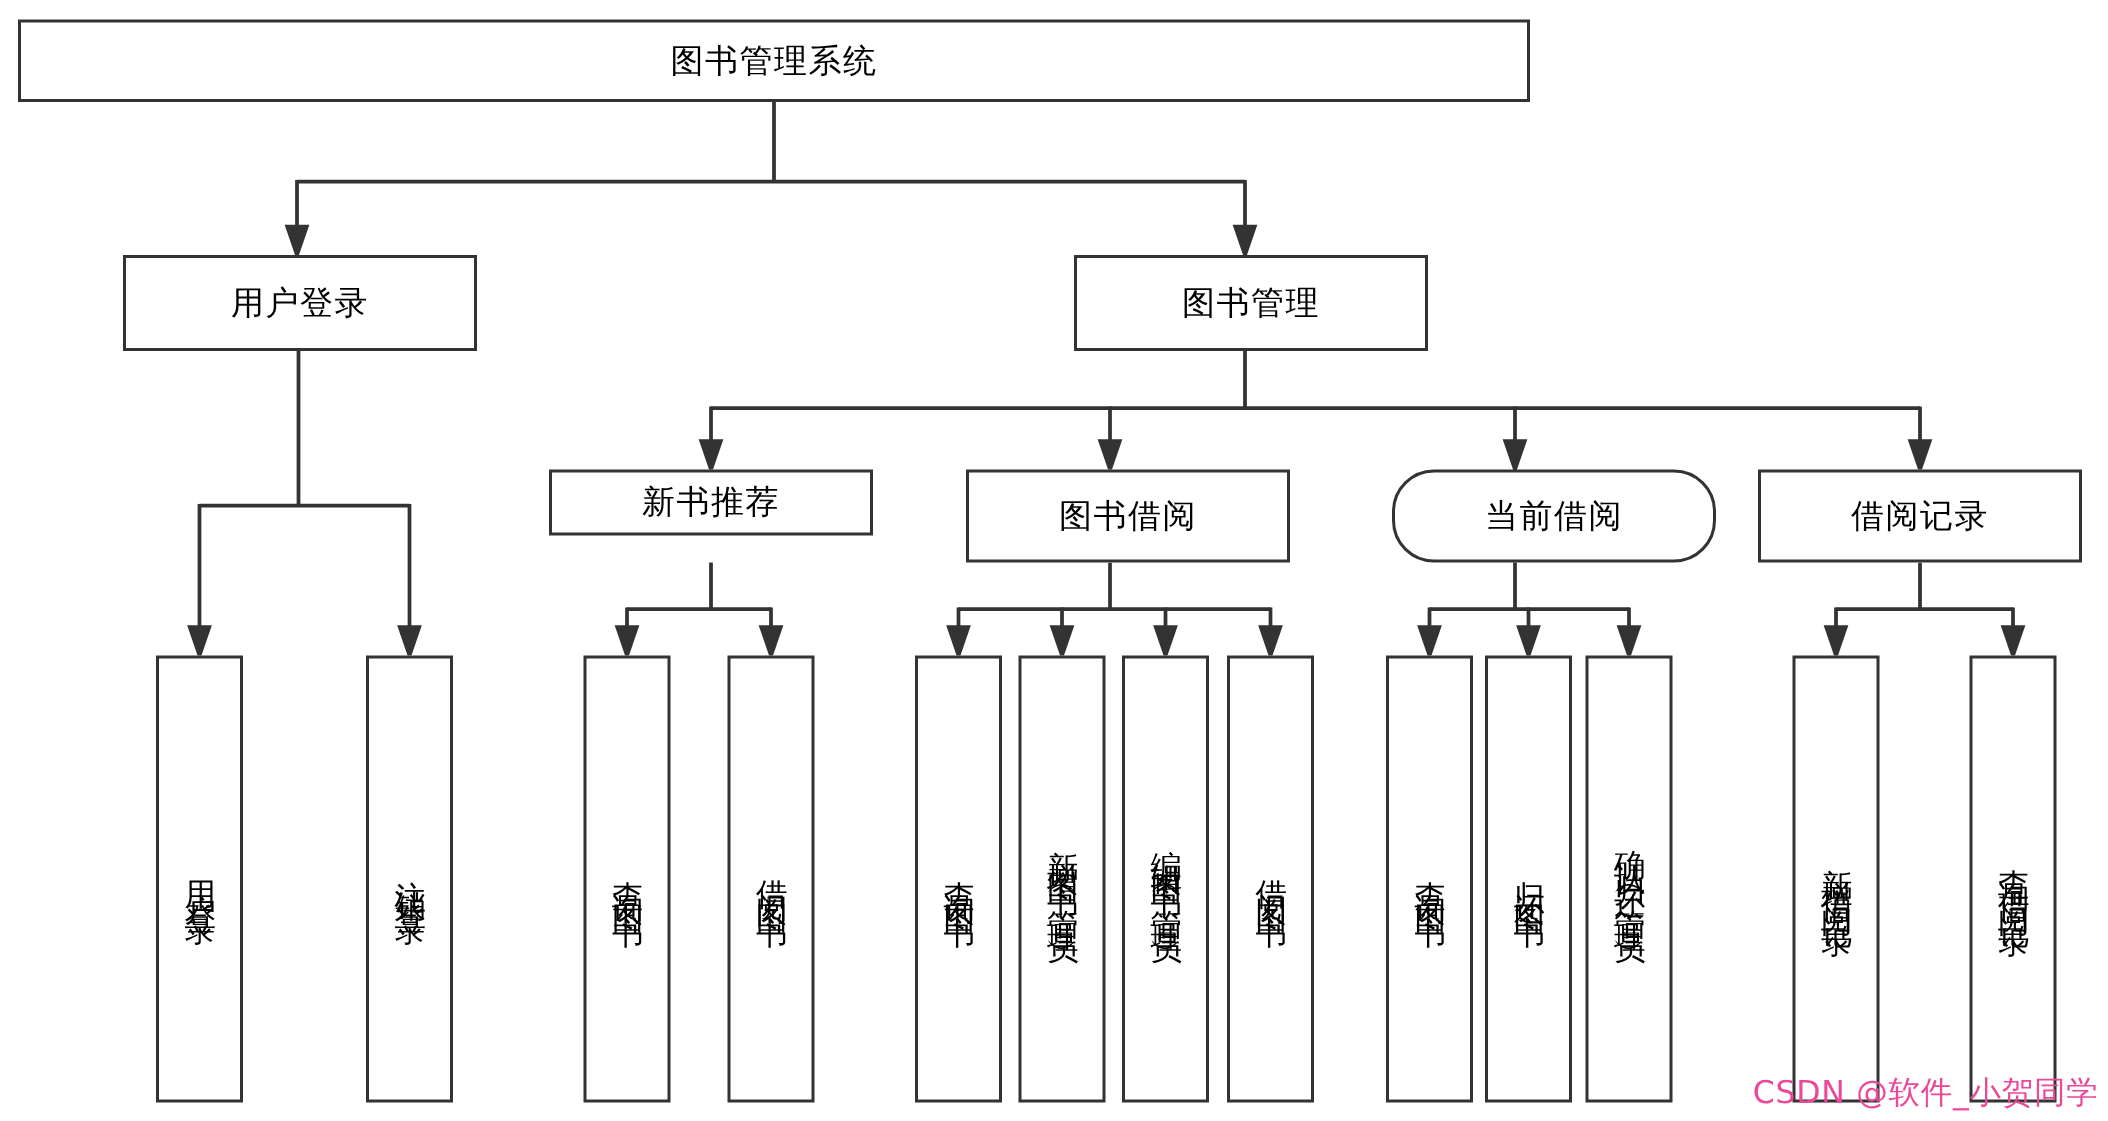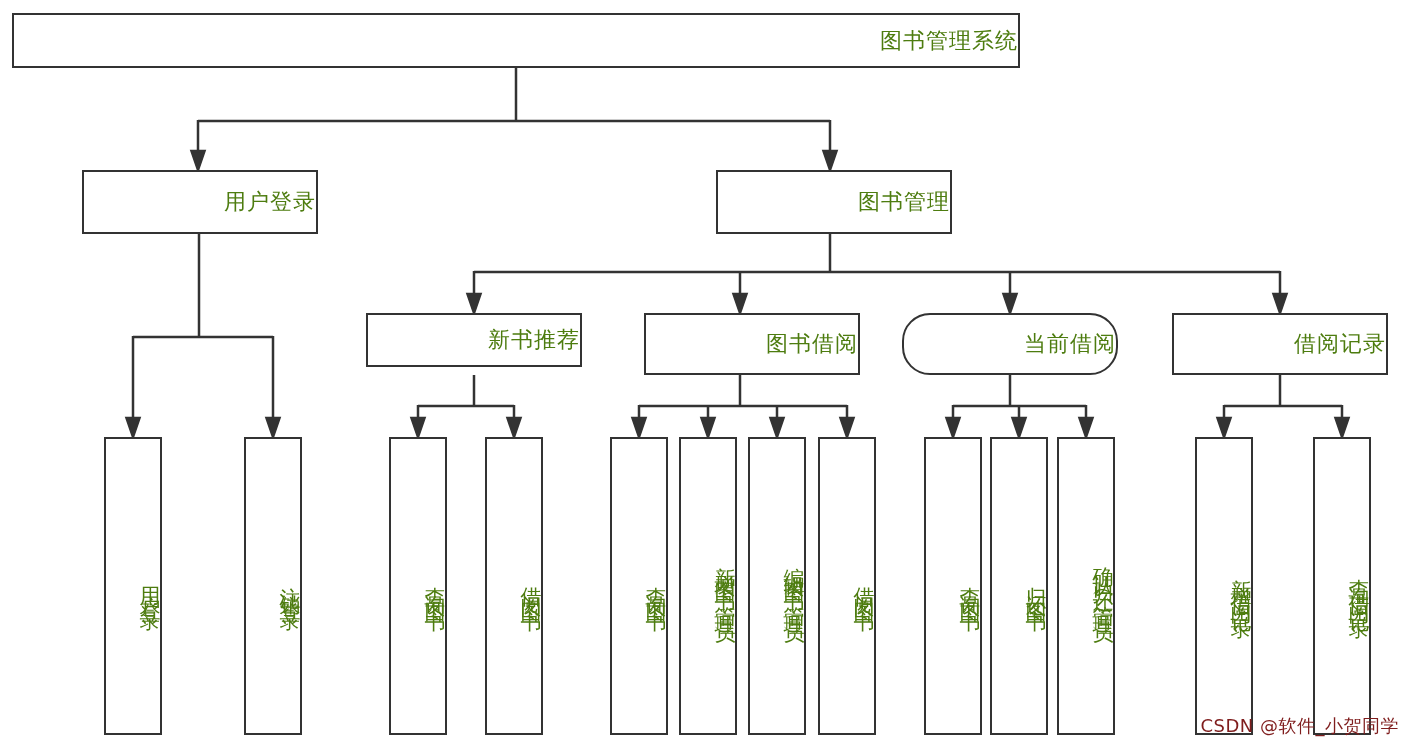--- a/index.html
+++ b/index.html
@@ -21,22 +21,22 @@
     top: 0;
     z-index: 0;
   }
   .node {
     position: absolute;
     box-sizing: border-box;
     background: #ffffff;
     border: 2.5px solid #333333;
     display: flex;
     align-items: center;
-    justify-content: flex-end;
-    color: #4d7c0f;
+    justify-content: center;
+    color: #000000;
     z-index: 1;
   }
   .node-h {
     font-size: 22px;
     letter-spacing: 1px;
     white-space: nowrap;
   }
   .node-v {
     font-size: 21px;
   }
@@ -44,22 +44,22 @@
     writing-mode: vertical-rl;
     text-orientation: mixed;
     letter-spacing: 8px;
     line-height: 1;
     white-space: nowrap;
   }
   #watermark {
     position: absolute;
     top: 714px;
     right: 6px;
-    font-size: 18px;
-    color: #7f1d1d;
+    font-size: 21px;
+    color: #ec4899;
     letter-spacing: 0.5px;
     z-index: 2;
     white-space: nowrap;
   }
 </style>
 </head>
 <body>
 
 <div id="canvas">
 
@@ -143,27 +143,27 @@
     <span>图书管理系统</span>
   </div>
 
   <div class="node node-h" style="left:82px; top:170px; width:236px; height:64px;">
     <span>用户登录</span>
   </div>
   <div class="node node-h" style="left:716px; top:170px; width:236px; height:64px;">
     <span>图书管理</span>
   </div>
 
-  <div class="node node-h" style="left:366px; top:313px; width:216px; height:54px;">
+  <div class="node node-h" style="left:366px; top:313px; width:216px; height:44px;">
     <span>新书推荐</span>
   </div>
   <div class="node node-h" style="left:632px; top:313px; width:216px; height:62px;margin-left:12px;">
     <span>图书借阅</span>
   </div>
-  <div class="node node-h" style="left:902px; top:313px; width:216px; height:62px;border-radius:28px;">
+  <div class="node node-h" style="left:928px; top:313px; width:216px; height:62px;border-radius:28px;">
     <span>当前借阅</span>
   </div>
   <div class="node node-h" style="left:1172px; top:313px; width:216px; height:62px;">
     <span>借阅记录</span>
   </div>
 
   <div class="node node-v" style="left:104px; top:437px; width:58px; height:298px;">
     <span class="vtext">用户登录</span>
   </div>
   <div class="node node-v" style="left:244px; top:437px; width:58px; height:298px;">

